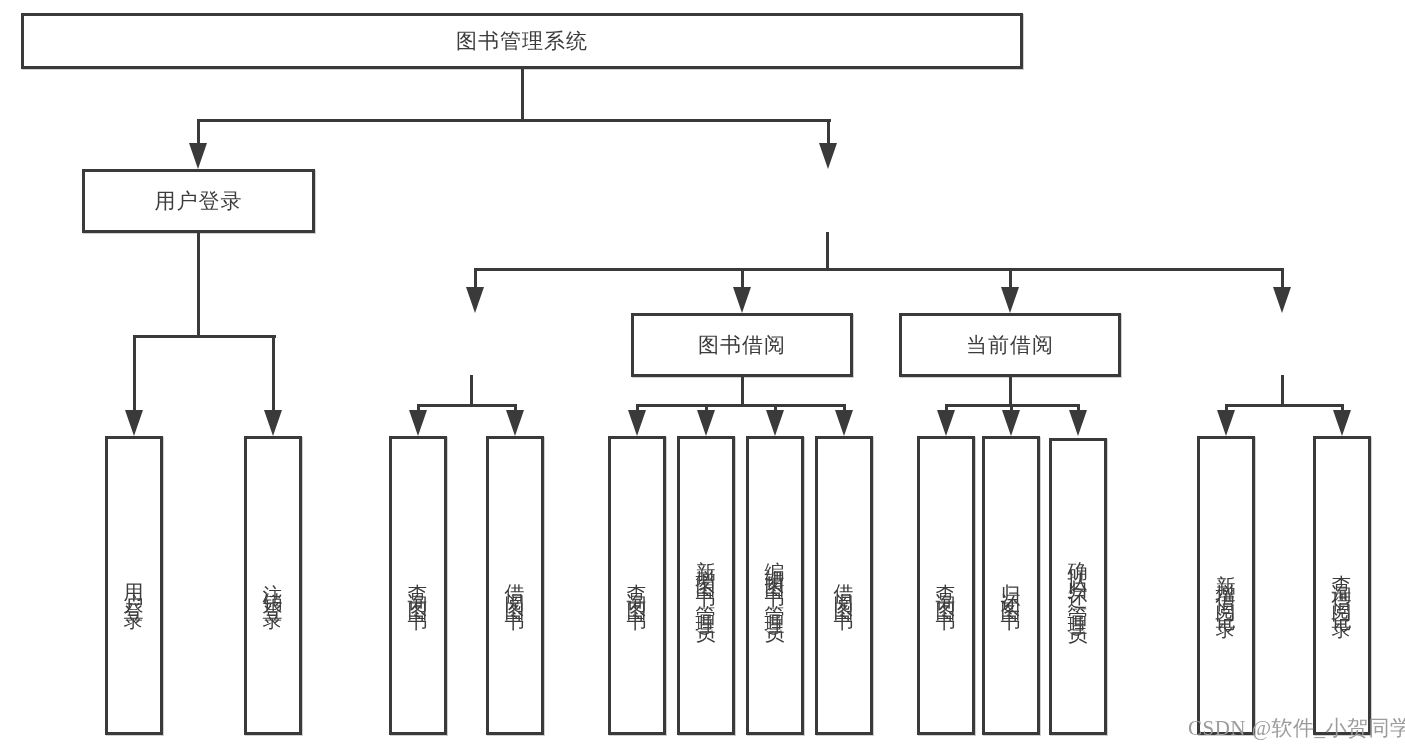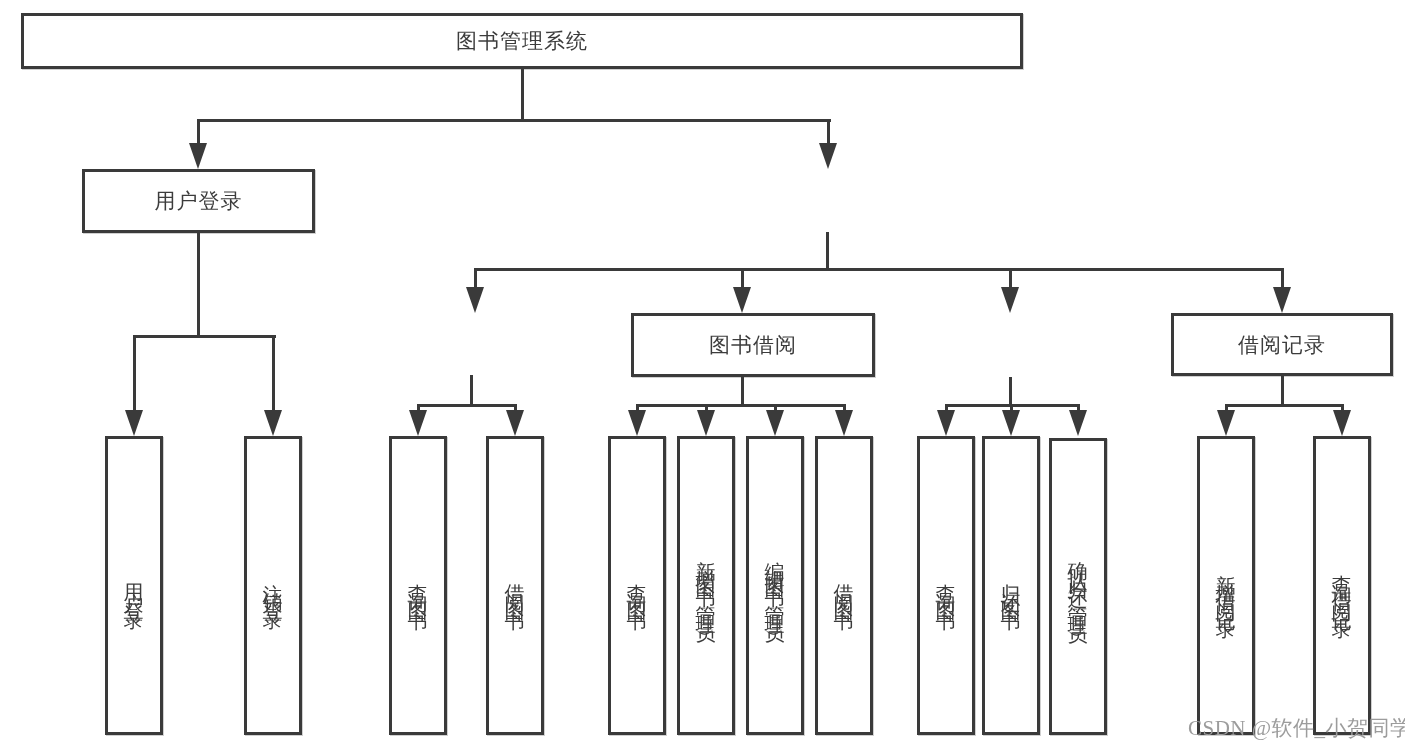--- a/index.html
+++ b/index.html
@@ -88,25 +88,25 @@
   <div class="hline" style="left:473.5px;top:268px;width:810px;"></div>
   <div class="vline" style="left:473.5px;top:270px;height:18px;"></div>
   <div class="arrow" style="left:466px;top:287px;"></div>
   <div class="vline" style="left:740.5px;top:270px;height:18px;"></div>
   <div class="arrow" style="left:733px;top:287px;"></div>
   <div class="vline" style="left:1008.5px;top:270px;height:18px;"></div>
   <div class="arrow" style="left:1001px;top:287px;"></div>
   <div class="vline" style="left:1280.5px;top:270px;height:18px;"></div>
   <div class="arrow" style="left:1273px;top:287px;"></div>
 
-  <div class="box" style="left:631px;top:313px;width:244px;height:64px;">
+  <div class="box" style="left:631px;top:313px;width:222px;height:64px;">
     <span class="hlabel">图书借阅</span>
   </div>
-  <div class="box" style="left:1171px;top:313px;width:222px;height:63px;">
-    <span class="hlabel">借阅记录</span>
+  <div class="box" style="left:899px;top:313px;width:222px;height:64px;">
+    <span class="hlabel">当前借阅</span>
   </div>
 
   <div class="vline" style="left:469.5px;top:375px;height:31px;"></div>
   <div class="hline" style="left:416.5px;top:404px;width:100px;"></div>
   <div class="vline" style="left:416.5px;top:406px;height:6px;"></div>
   <div class="arrow" style="left:409px;top:410px;"></div>
   <div class="vline" style="left:513.5px;top:406px;height:6px;"></div>
   <div class="arrow" style="left:506px;top:410px;"></div>
 
   <div class="vline" style="left:740.5px;top:377px;height:29px;"></div>

